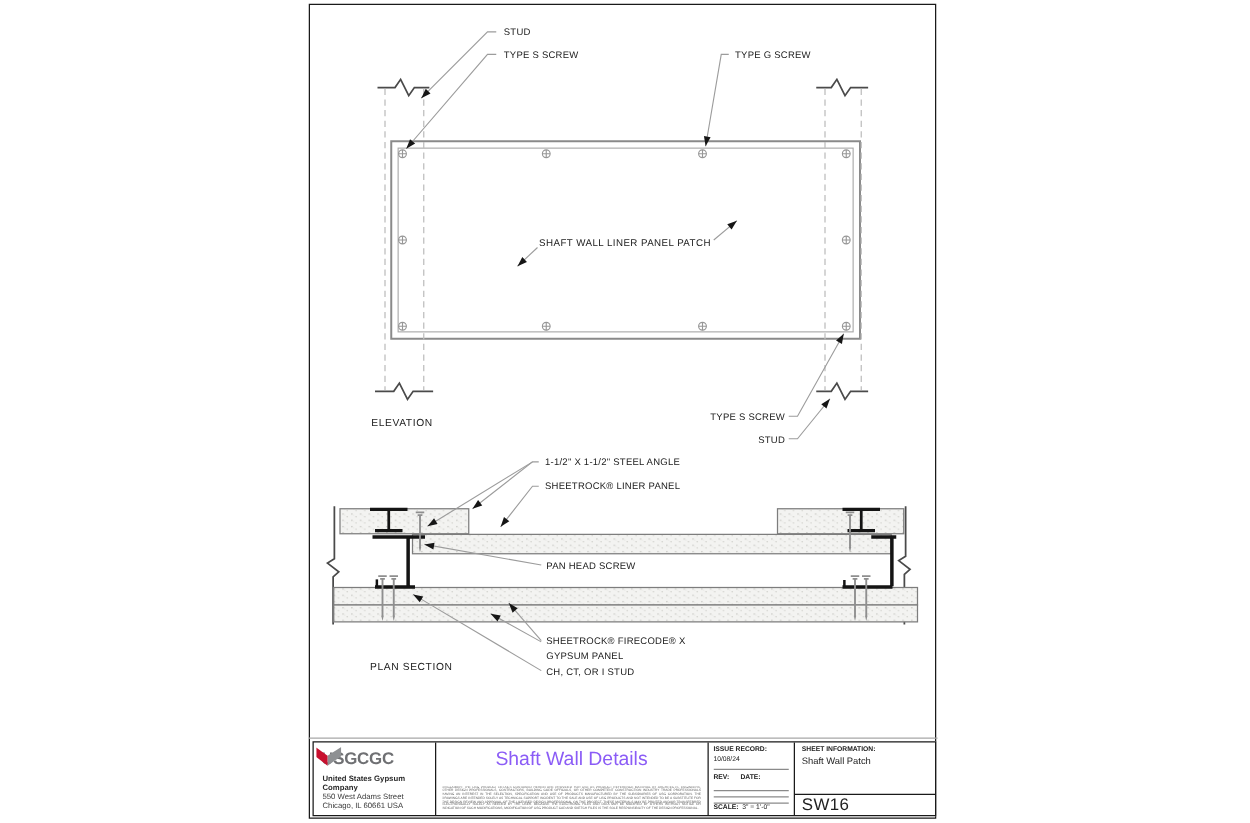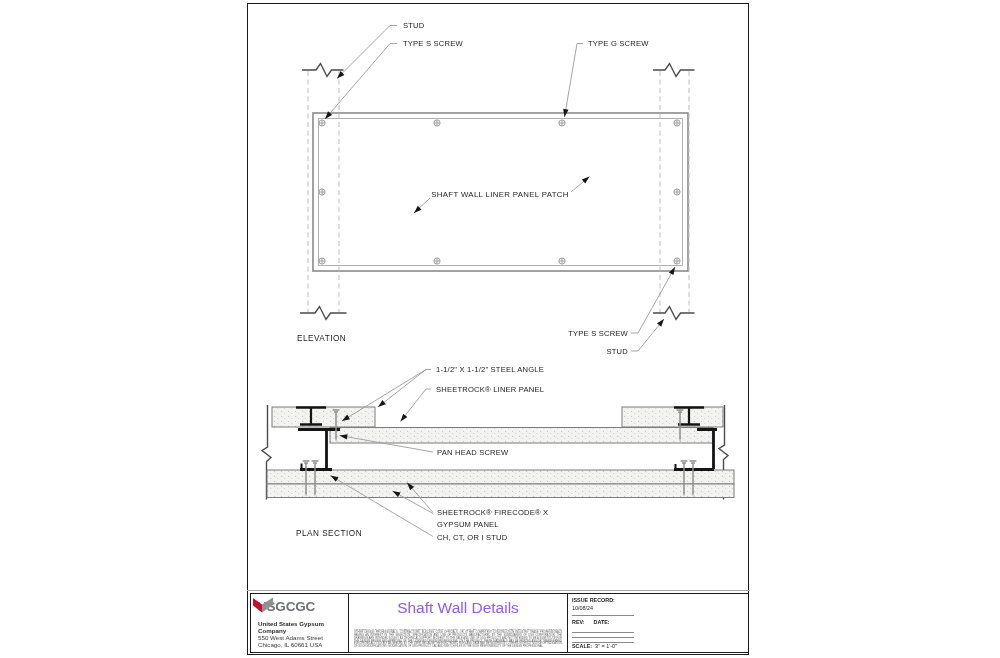--- a/index.html
+++ b/index.html
@@ -220,15 +220,21 @@
       </div>
       <div class="abs rule" style="top:38px;"></div>
       <div class="abs rule" style="top:43px;"></div>
       <div class="abs rule" style="top:48px;"></div>
       <div class="abs scale-row" style="bottom:3px;">
         <span class="b">SCALE:</span>
         <span>3" = 1'-0"</span>
       </div>
     </div>
 
+    <div id="cell-info" class="tb-cell">
+      <div class="abs si-label" style="top:3px;">SHEET INFORMATION:</div>
+      <div class="abs si-name" style="top:10px;">Shaft Wall Patch</div>
+      <div class="si-rule"></div>
+      <div class="si-number">SW16</div>
+    </div>
 
   </div>
 </div>
 
 </body></html>

